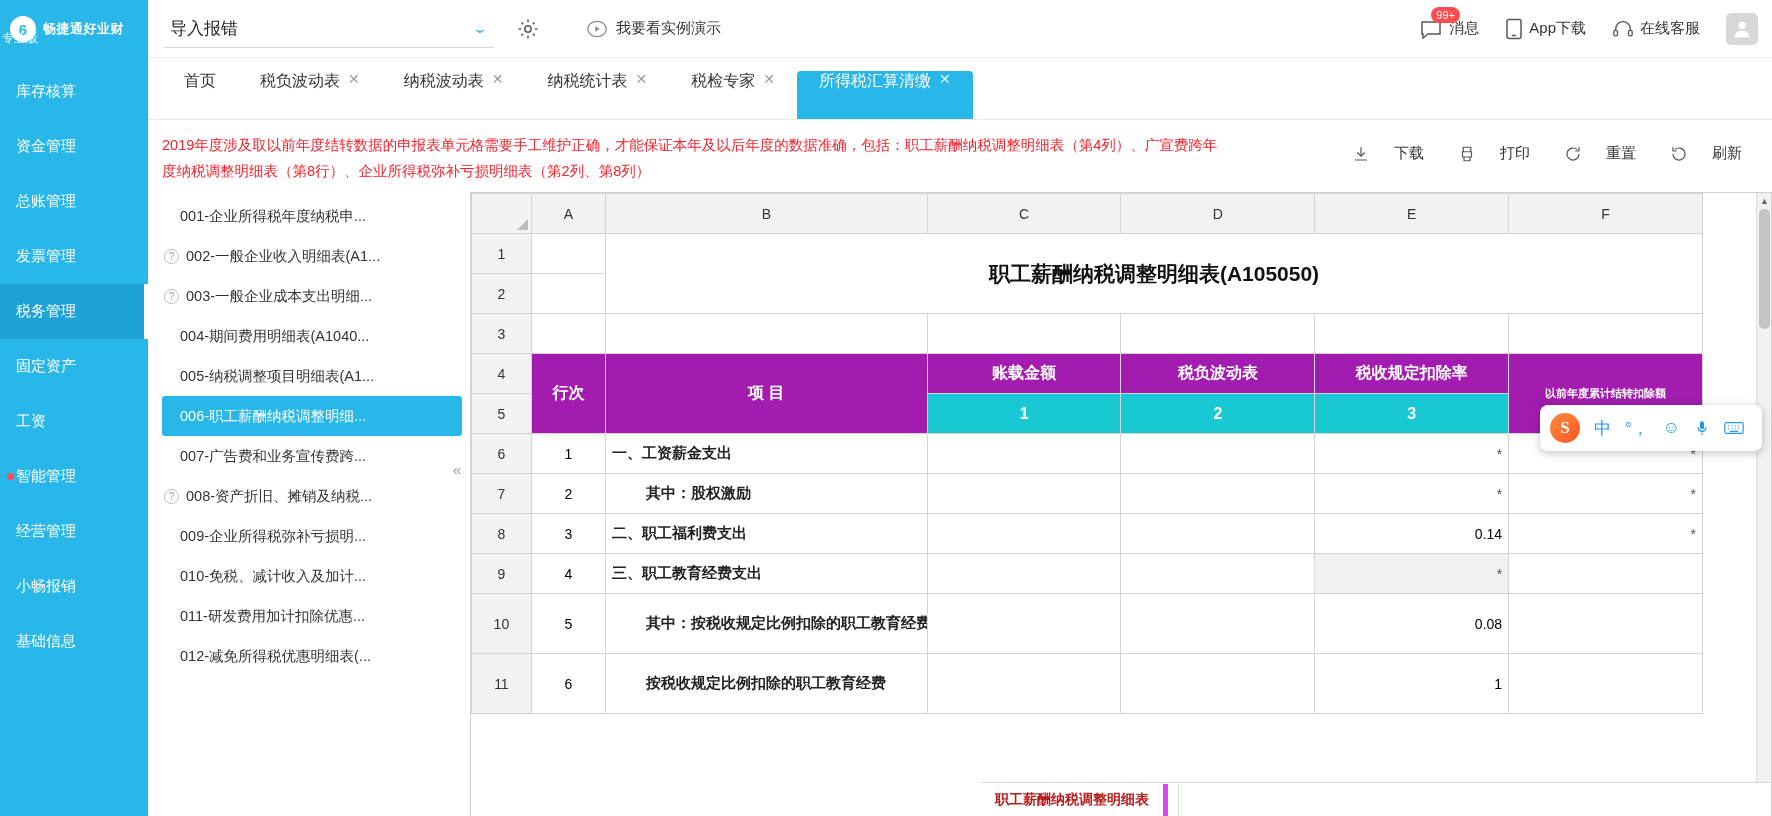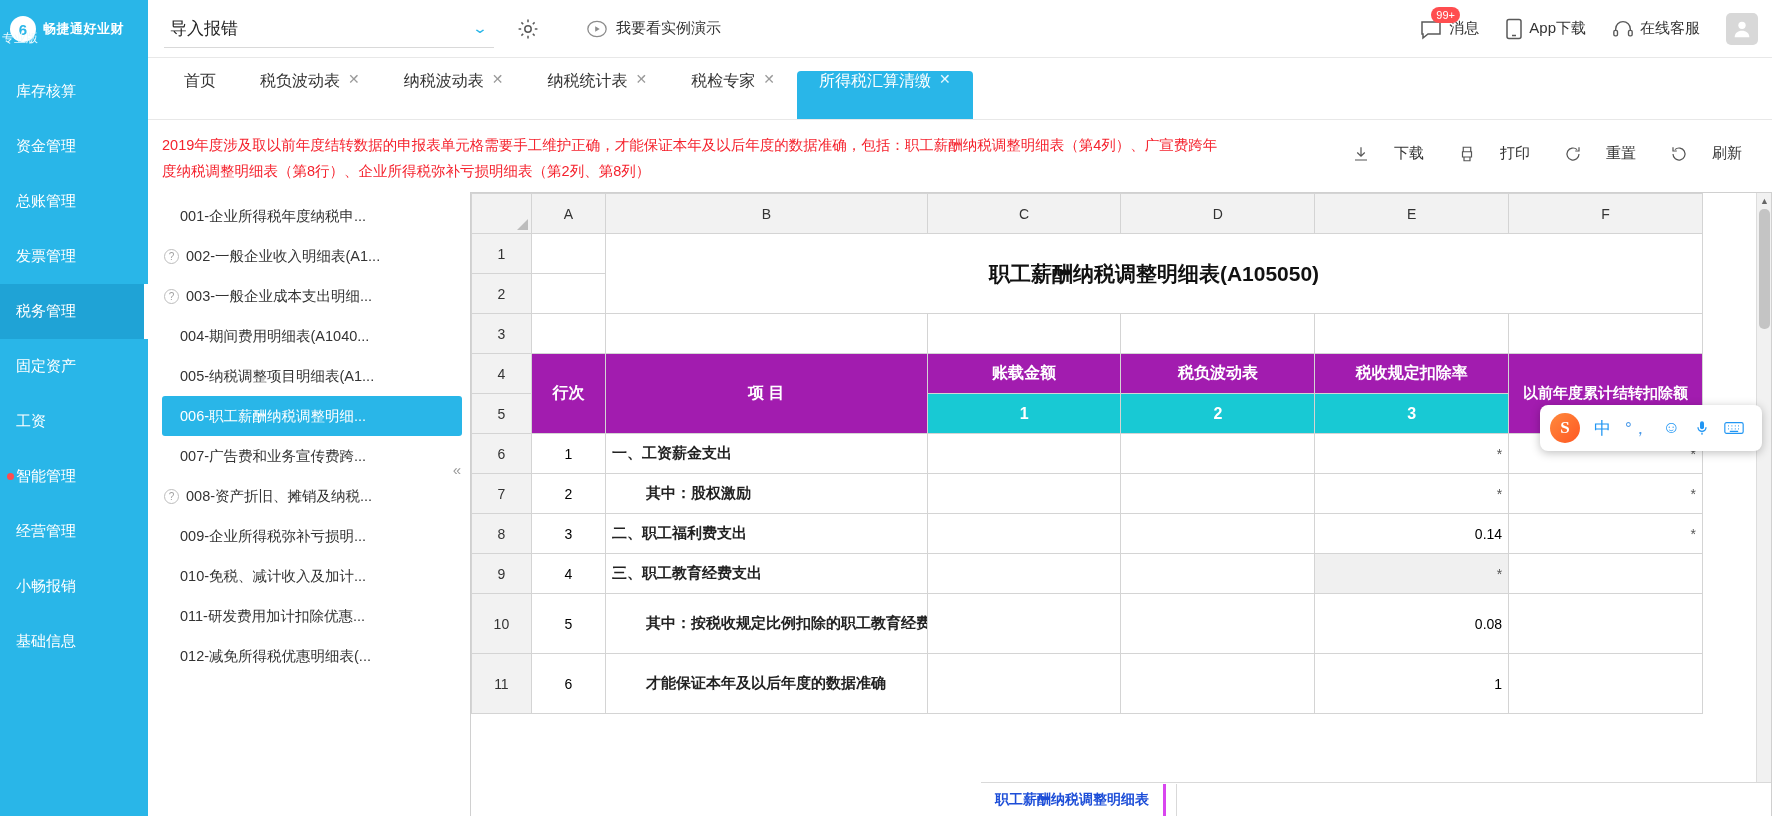--- a/index.html
+++ b/index.html
@@ -333,21 +333,21 @@
     text-align: center;
     color: #111;
   }
   .hdr {
     background: #a21caf;
     color: #fff;
     font-weight: bold;
     text-align: center;
     font-size: 16px;
   }
-  .hdr.small { font-size: 15px; }
+  .hdr.small { font-size: 11px; }
   .num-hdr {
     background: #18c9d4;
     color: #fff;
     font-weight: bold;
     text-align: center;
     font-size: 16px;
   }
   .item-text { font-weight: bold; color: #222; font-size: 15px; padding-left: 12px; }
   .item-text.indent { padding-left: 40px; }
   .star { color: #555; }
@@ -385,23 +385,23 @@
     display: flex;
     align-items: center;
     background: #fff;
     border-top: 1px solid #d9d9d9;
     font-size: 14px;
   }
   .sheet-tab {
     height: 32px;
     display: flex; align-items: center;
     padding: 0 14px;
-    color: #1d4ed8;
+    color: #b91c1c;
     font-weight: bold;
-    border-right: 3px solid #d946ef;
+    border-right: 5px solid #d946ef;
     cursor: pointer;
   }
   .formula-box {
     flex: 1 1 auto;
     height: 32px;
     border-left: 1px solid #d9d9d9;
     margin-left: 10px;
   }
 
   
@@ -738,21 +738,21 @@
             <td class="cell c-center">5</td>
             <td class="cell item-text indent">其中：按税收规定比例扣除的职工教育经费</td>
             <td class="cell"></td>
             <td class="cell"></td>
             <td class="cell c-right">0.08</td>
             <td class="cell"></td>
           </tr>
           <tr>
             <td class="rowhead" style="height:60px">11</td>
             <td class="cell c-center">6</td>
-            <td class="cell item-text indent">才能保证本年及以后年度的数据准确</td>
+            <td class="cell item-text indent">按税收规定比例扣除的职工教育经费</td>
             <td class="cell"></td>
             <td class="cell"></td>
             <td class="cell c-right">1</td>
             <td class="cell"></td>
           </tr>
         </tbody>
           </table>
 
         <div class="vscroll">
           <div class="arrow-up">▲</div>

